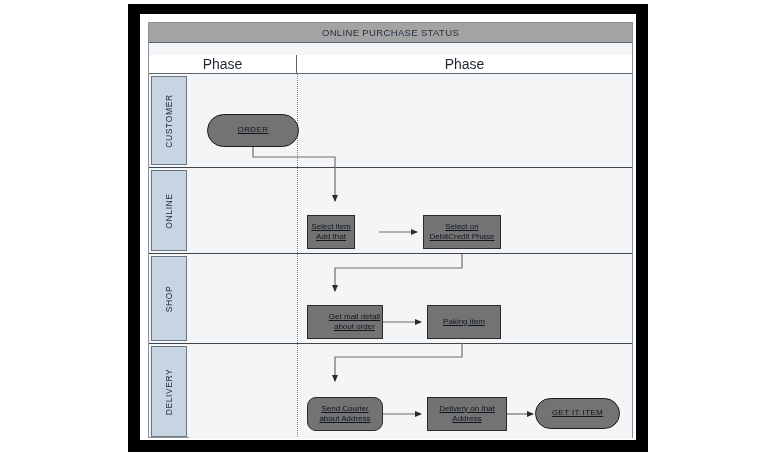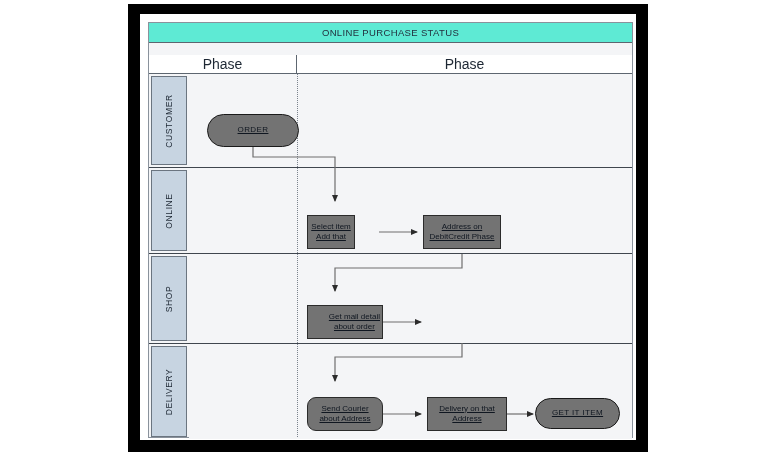--- a/index.html
+++ b/index.html
@@ -50,21 +50,21 @@
     box-sizing: border-box;
   }
 
   
   .title-bar {
     position: absolute;
     left: 0;
     top: 0;
     width: 100%;
     height: 20px;
-    background: #5eead4;
+    background: #a3a3a3;
     border-bottom: 1px solid #5d6670;
     box-sizing: border-box;
     display: flex;
     align-items: center;
     justify-content: center;
   }
   .title-bar .title-text {
     font-size: 9.5px;
     color: #23313f;
     letter-spacing: 0.35px;
@@ -266,32 +266,37 @@
 
     <div class="node" style="left:158px; top:192px; width:48px; height:34px;">
       <div>
         <div>Select item</div>
         <div>Add that</div>
       </div>
     </div>
 
     <div class="node" style="left:274px; top:192px; width:78px; height:34px;">
       <div>
-        <div>Address on</div>
+        <div>Select on</div>
         <div>DebitCredit Phase</div>
       </div>
     </div>
 
     <div class="node" style="left:158px; top:282px; width:76px; height:34px;justify-content:flex-end;">
       <div>
         <div>Get mail detail</div>
         <div>about order</div>
       </div>
     </div>
 
+    <div class="node" style="left:278px; top:282px; width:74px; height:34px;">
+      <div>
+        <div>Paking item</div>
+      </div>
+    </div>
 
     <div class="node" style="left:158px; top:374px; width:76px; height:34px;border-radius:9px;">
       <div>
         <div>Send Courier</div>
         <div>about Address</div>
       </div>
     </div>
 
     <div class="node" style="left:278px; top:374px; width:80px; height:34px;">
       <div>

